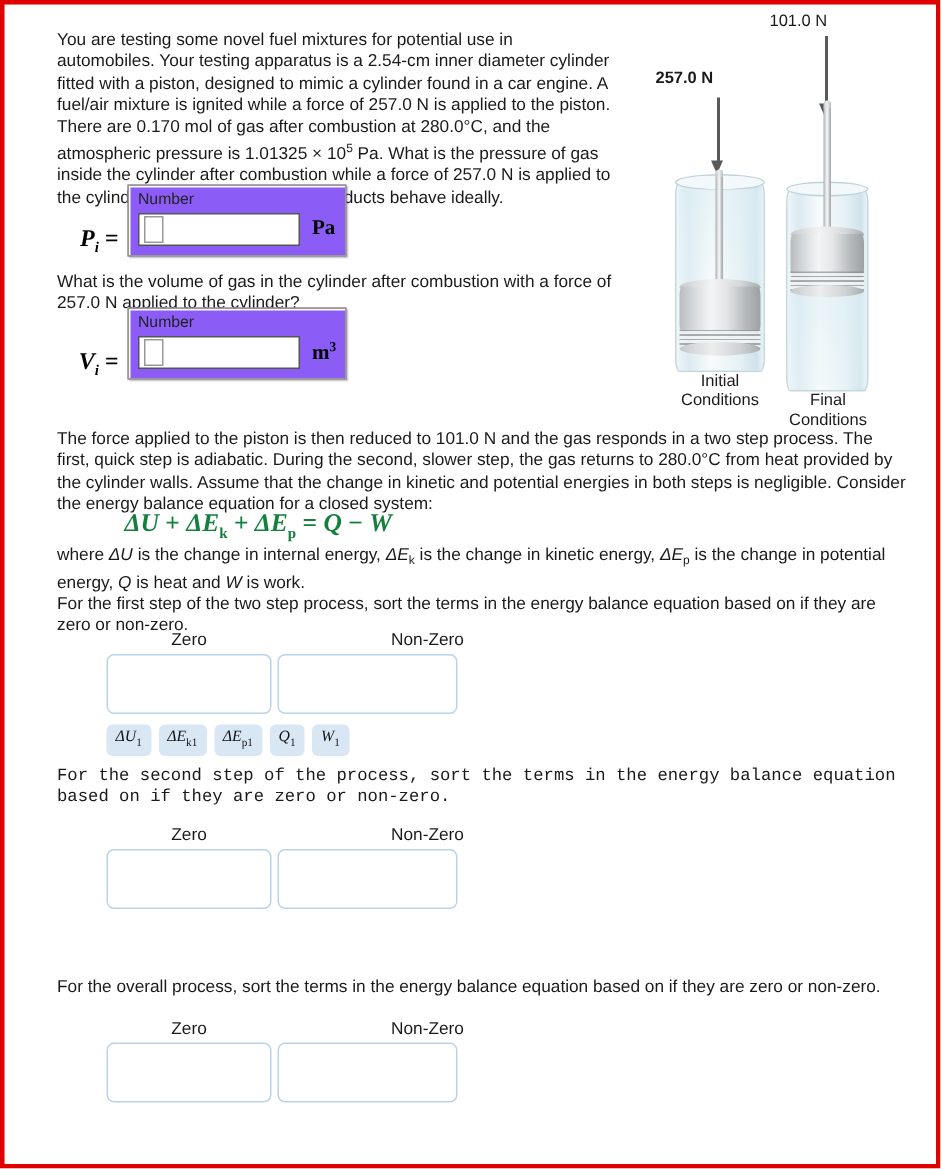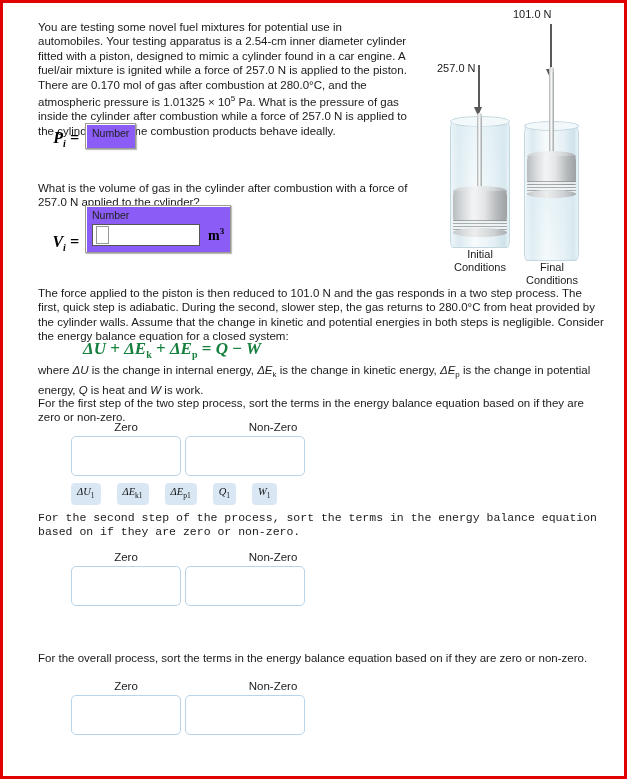--- a/index.html
+++ b/index.html
@@ -115,20 +115,21 @@
   }
   .equation .it { font-style: italic; }
   .equation .eqsub { font-size: 10px; vertical-align: sub; font-style: normal; font-weight: bold; }
 
   
   .sortgroup { position: absolute; }
   .sort-headers {
     display: flex;
     font-size: 11.5px;
     color: #1a1a1a;
+    gap: 12px;
   }
   .sort-headers span {
     text-align: center;
   }
   .sort-head-zero { width: 110px; }
   .sort-head-nonzero { width: 120px; margin-left: 32px; }
   .sort-bins {
     display: flex;
     margin-top: 3px;
   }
@@ -137,21 +138,21 @@
     border-radius: 5px;
     background: #ffffff;
     height: 40px;
     box-sizing: border-box;
   }
   .bin-zero { width: 110px; }
   .bin-nonzero { width: 120px; margin-left: 4px; }
   .chips {
     display: flex;
     margin-top: 7px;
-    gap: 16px;
+    gap: 5px;
   }
   .chip {
     background: #d9e7f5;
     border-radius: 4px;
     padding: 2px 6px;
     font-size: 10.5px;
     color: #111;
     font-family: "Liberation Serif", serif;
     white-space: nowrap;
     line-height: 14px;
@@ -253,20 +254,26 @@
       gas inside the cylinder after combustion while a force of 257.0 N is
       applied to the cylinder? Assume combustion products behave ideally.
     </div>
 
     <div class="ansrow" style="left:36px; top:120px;">
       <div class="varlabel">
         <span>P</span><span class="vsub">i</span> =
       </div>
       <div class="numberbox">
         <div class="nlabel">Number</div>
+        <div class="field-line">
+          <div class="numfield">
+            <div class="caret"></div>
+          </div>
+          <div class="unit">Pa</div>
+        </div>
       </div>
     </div>
 
     <div class="para" style="left:35px; top:178px; width:395px;">
       What is the volume of gas in the cylinder after combustion with a force of
       257.0 N applied to the cylinder?
     </div>
 
     <div class="ansrow" style="left:36px; top:202px;">
       <div class="varlabel">
@@ -342,21 +349,21 @@
         <span class="sort-head-nonzero">Non-Zero</span>
       </div>
       <div class="sort-bins">
         <div class="bin bin-zero"></div>
         <div class="bin bin-nonzero"></div>
       </div>
     </div>
 
     <div class="diagram" style="left:425px; top:5px; width:196px; height:270px;">
 
-      <div class="forcelabel" style="left:9px; top:54px;">257.0 N</div>
+      <div class="forcelabel" style="left:9px; top:38px;font-weight:bold;">257.0 N</div>
       <div class="arrow-line" style="left:50px; top:57px; height:45px;"></div>
       <div class="arrow-head" style="left:46px; top:99px;"></div>
 
       <div class="forcelabel" style="left:85px; top:0px;">101.0 N</div>
       <div class="arrow-line" style="left:122px; top:16px; height:48px;"></div>
       <div class="arrow-head" style="left:118px; top:61px;"></div>
 
       <div class="cyl-glass" style="left:22px; top:113px; width:60px; height:127px;"></div>
       <div class="cyl-top-ellipse" style="left:22px; top:108px; width:60px; height:11px;"></div>
 

